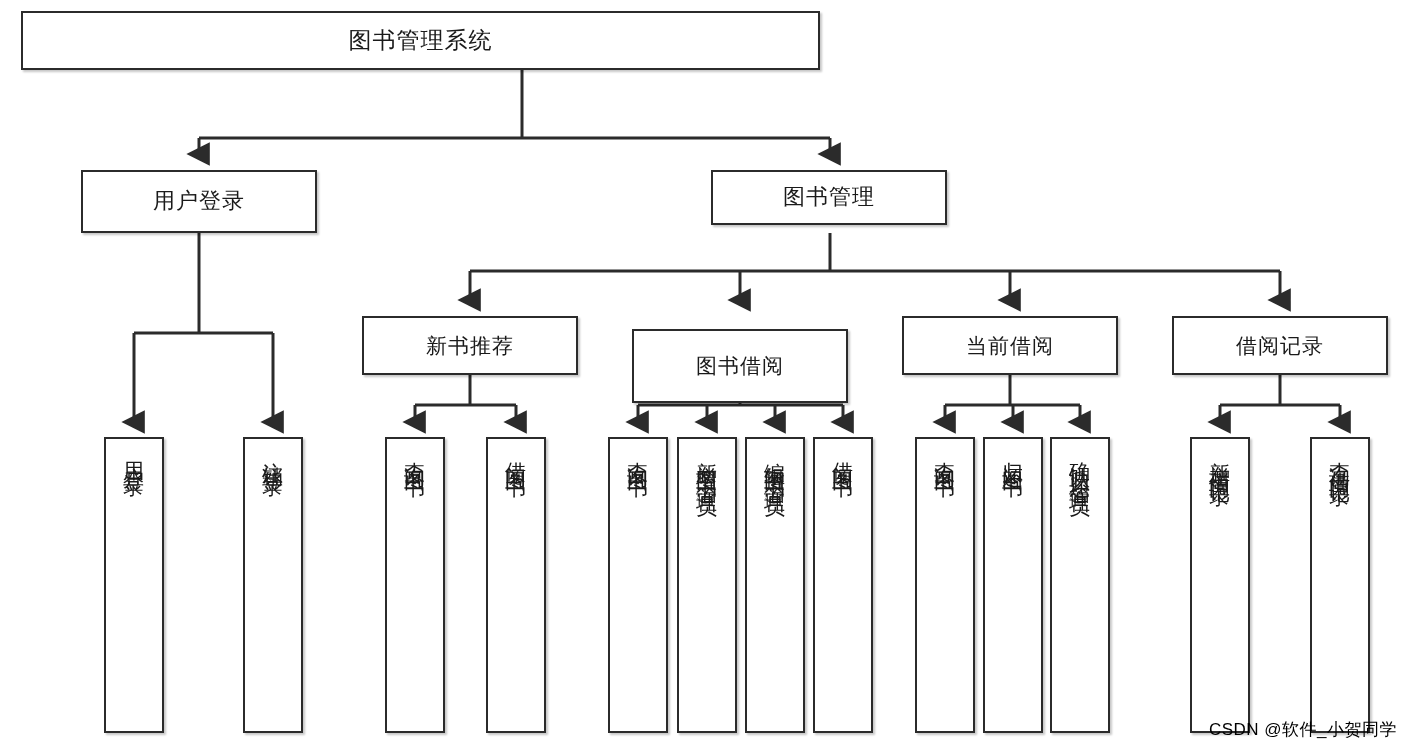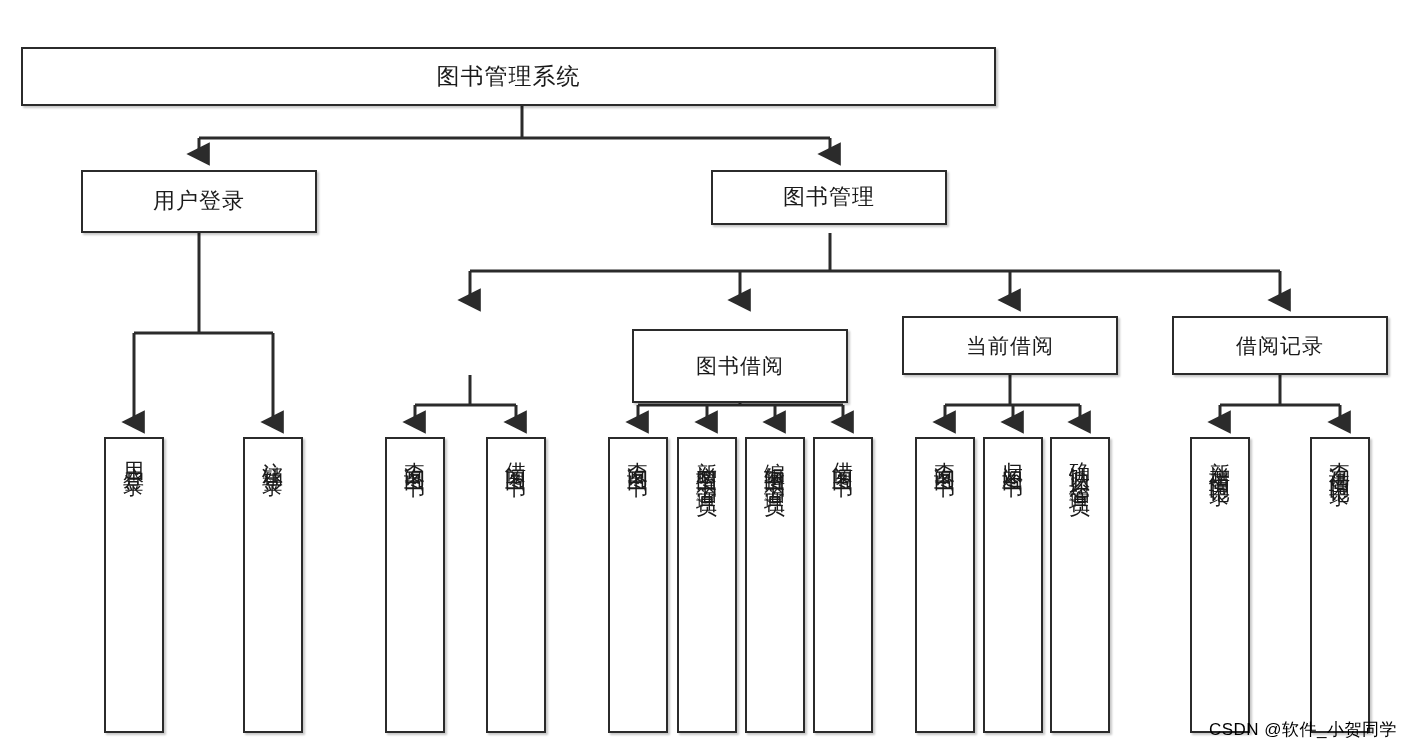--- a/index.html
+++ b/index.html
@@ -118,31 +118,34 @@
       <path d="M1013,405 L1013,422" marker-end="url(#arrowhead)"></path>
       <path d="M1080,405 L1080,422" marker-end="url(#arrowhead)"></path>
 
       <path d="M1280,375 L1280,405"></path>
       <path d="M1220,405 L1340,405"></path>
       <path d="M1220,405 L1220,422" marker-end="url(#arrowhead)"></path>
       <path d="M1340,405 L1340,422" marker-end="url(#arrowhead)"></path>
     </g>
   </svg>
 
-  <div class="node-box root" id="n-root" style="left: 21px; top: 11px; width: 975px; height: 59px; margin-top: 36px;">
+  <div class="node-box root" id="n-root" style="left: 21px; top: 11px; width: 799px; height: 59px;">
     <span class="node-label-h">图书管理系统</span>
   </div>
 
   <div class="node-box level2" id="n-l2-0" style="left: 81px; top: 170px; width: 236px; height: 63px;">
     <span class="node-label-h">用户登录</span>
   </div>
   <div class="node-box level2" id="n-l2-1" style="left: 711px; top: 170px; width: 236px; height: 55px;">
     <span class="node-label-h">图书管理</span>
   </div>
 
+  <div class="node-box level3" id="n-l3-0" style="left: 362px; top: 316px; width: 216px; height: 59px;">
+    <span class="node-label-h">新书推荐</span>
+  </div>
   <div class="node-box level3" id="n-l3-1" style="left: 632px; top: 329px; width: 216px; height: 74px;">
     <span class="node-label-h">图书借阅</span>
   </div>
   <div class="node-box level3" id="n-l3-2" style="left: 902px; top: 316px; width: 216px; height: 59px;">
     <span class="node-label-h">当前借阅</span>
   </div>
   <div class="node-box level3" id="n-l3-3" style="left: 1172px; top: 316px; width: 216px; height: 59px;">
     <span class="node-label-h">借阅记录</span>
   </div>
 

